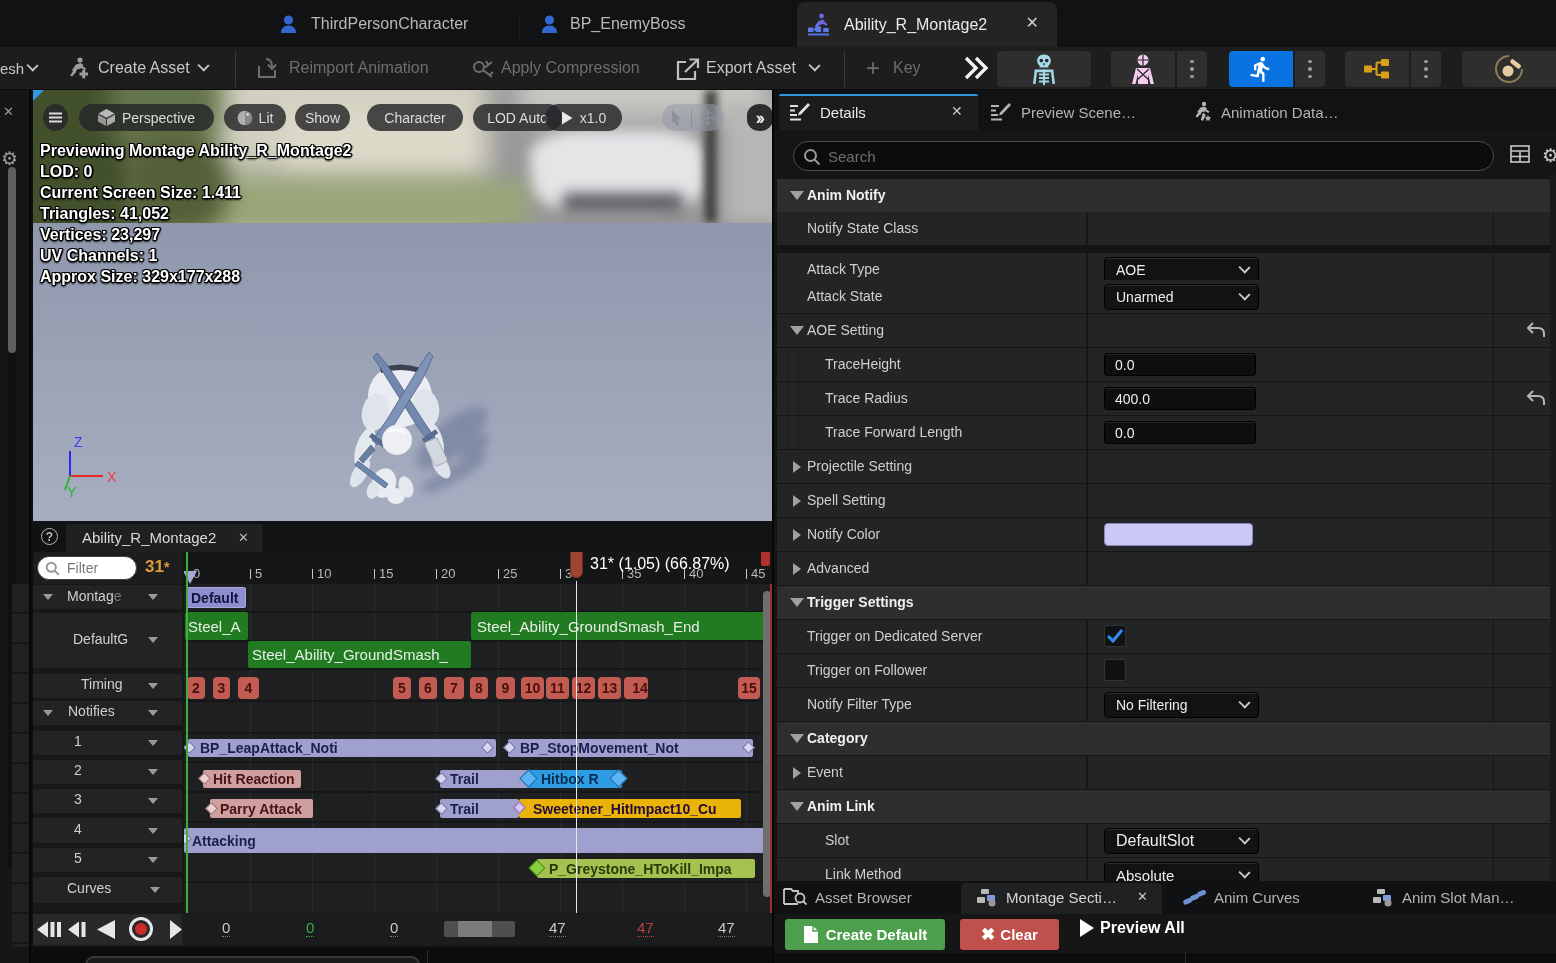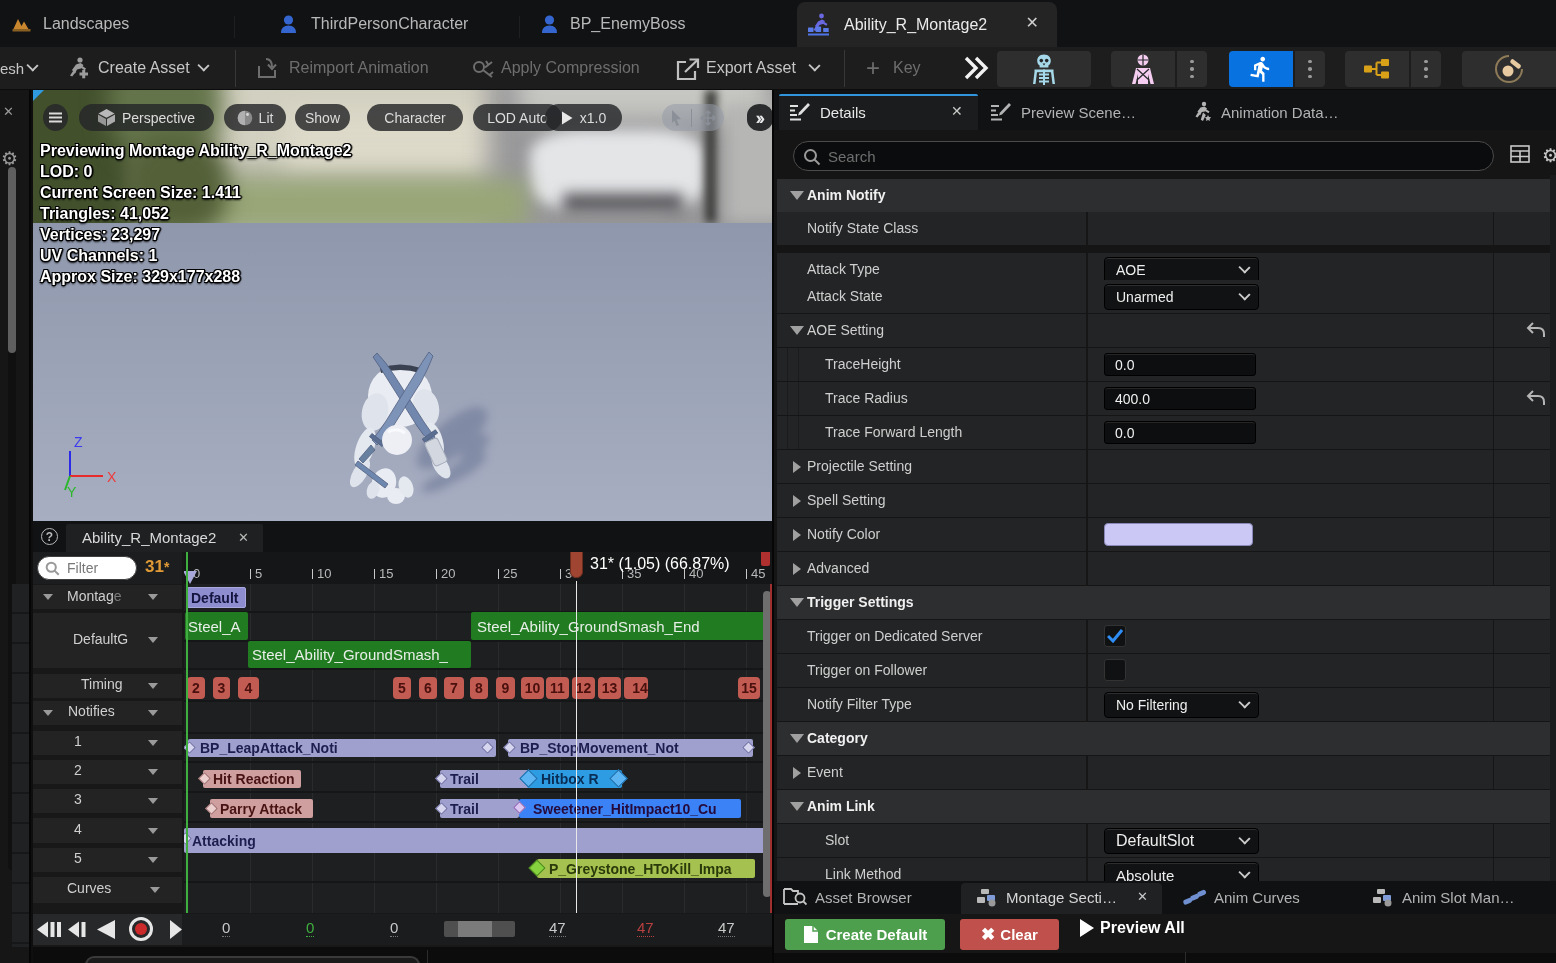--- a/index.html
+++ b/index.html
@@ -35,21 +35,21 @@
 .dia { position:absolute; width:9px; height:9px; transform:rotate(45deg); }
 .tbox { position:absolute; background:#c25b52; border-radius:4px; color:#49100d; font-weight:700; font-size:14px; display:flex; align-items:center; justify-content:center; }
 .num { position:absolute; font-size:15px; color:#c9c9c9; border-bottom:1px dotted #777; }
 .rtick { position:absolute; top:17px; width:1px; height:10px; background:#c9c9c9; }
 .rlab { position:absolute; top:14px; font-size:13px; color:#b9b9b9; }
 .gline { position:absolute; top:0; width:1px; height:329px; background:#2a2b2c; }
 .seam { position:absolute; left:0; width:588px; height:2px; background:#151617; }
 .peri { background:#a0a0cf; color:#1d1d4e; }
 .salm { background:#cf9f9f; color:#481312; }
 .hbx  { background:#2d9ce2; color:#0a2d55; }
-.swt  { background:#3b82f6; color:#250b3c; }
+.swt  { background:#eab308; color:#250b3c; }
 .grn  { background:#a5c14f; color:#2b3a0a; }
 .dia  { background:#d6d6ee; border:1px solid #6a6aa0; }
 .dsal { background:#ecd0d0; border-color:#9a6a6a; }
 .dblu { background:#5cb5f2; border-color:#1a6aa8; width:13px !important; height:13px !important; }
 .dlav { background:#dcc6f2; border-color:#8a62b0; }
 .dgrn { background:#86d23f; border-color:#4a8a1a; width:12px !important; height:12px !important; }
 
 #rightpanel { position:absolute; left:774px; top:90px; width:782px; height:873px; background:#151515; }
 .rtab { position:absolute; top:4px; height:36px; display:flex; align-items:center; color:#b3b3b3; font-size:15px; }
 .prow { position:absolute; left:3px; width:779px; height:33px; background:#232425; color:#cfcfcf; font-size:14px; overflow:hidden; }
@@ -61,28 +61,20 @@
 .tri-d { position:absolute; width:0; height:0; border-left:7px solid transparent; border-right:7px solid transparent; border-top:9px solid #a0a0a0; }
 .dd { position:absolute; left:327px; top:4px; width:155px; height:26px; background:#111213; border:1px solid #000; box-shadow:inset 0 1px 0 #2e2e2e; border-radius:4px; color:#eee; font-size:14px; display:flex; align-items:center; padding-left:11px; }
 .chev { position:absolute; right:9px; top:8px; width:9px; height:9px; border-right:2px solid #ccc; border-bottom:2px solid #ccc; transform:rotate(45deg) scale(1,0.9); margin-top:-3px; }
 .nfield { position:absolute; left:327px; top:5px; width:152px; height:23px; background:#0d0e0f; border:1px solid #000; box-shadow:inset 0 1px 0 #252525; border-radius:3px; color:#f0f0f0; font-size:14px; display:flex; align-items:center; padding-left:10px; }
 .undo { position:absolute; left:748px; top:6px; width:22px; height:20px; color:#b9b9b9; font-size:19px; }
 </style>
 </head>
 <body>
 <div id="root">
 <div id="topbar">
-  <div class="ttab" style="left:0; width:235px;">
-    <svg style="margin-left:12px;" width="19" height="18" viewBox="0 0 19 18">
-          <path d="M1 15 L6 4 L9.5 11 L12 6.5 L17 15 Z" fill="#c8872e"></path>
-          <rect x="0.5" y="14" width="18" height="2.5" fill="#8a5f22"></rect>
-        </svg>
-    <span style="margin-left:12px;">Landscapes</span>
-    <div class="sep"></div>
-  </div>
   <div class="ttab" style="left:235px; width:285px;">
     <svg style="margin-left:44px;" width="19" height="19" viewBox="0 0 19 19">
           <circle cx="9.5" cy="6" r="4.6" fill="#3566cf"></circle>
           <path d="M2 19 Q2 11.5 9.5 11.5 Q17 11.5 17 19 Z" fill="#3566cf"></path>
         </svg>
     <span style="margin-left:13px;">ThirdPersonCharacter</span>
     <div class="sep"></div>
   </div>
   <div class="ttab" style="left:520px; width:277px;">
     <svg style="margin-left:20px;" width="19" height="19" viewBox="0 0 19 19">

